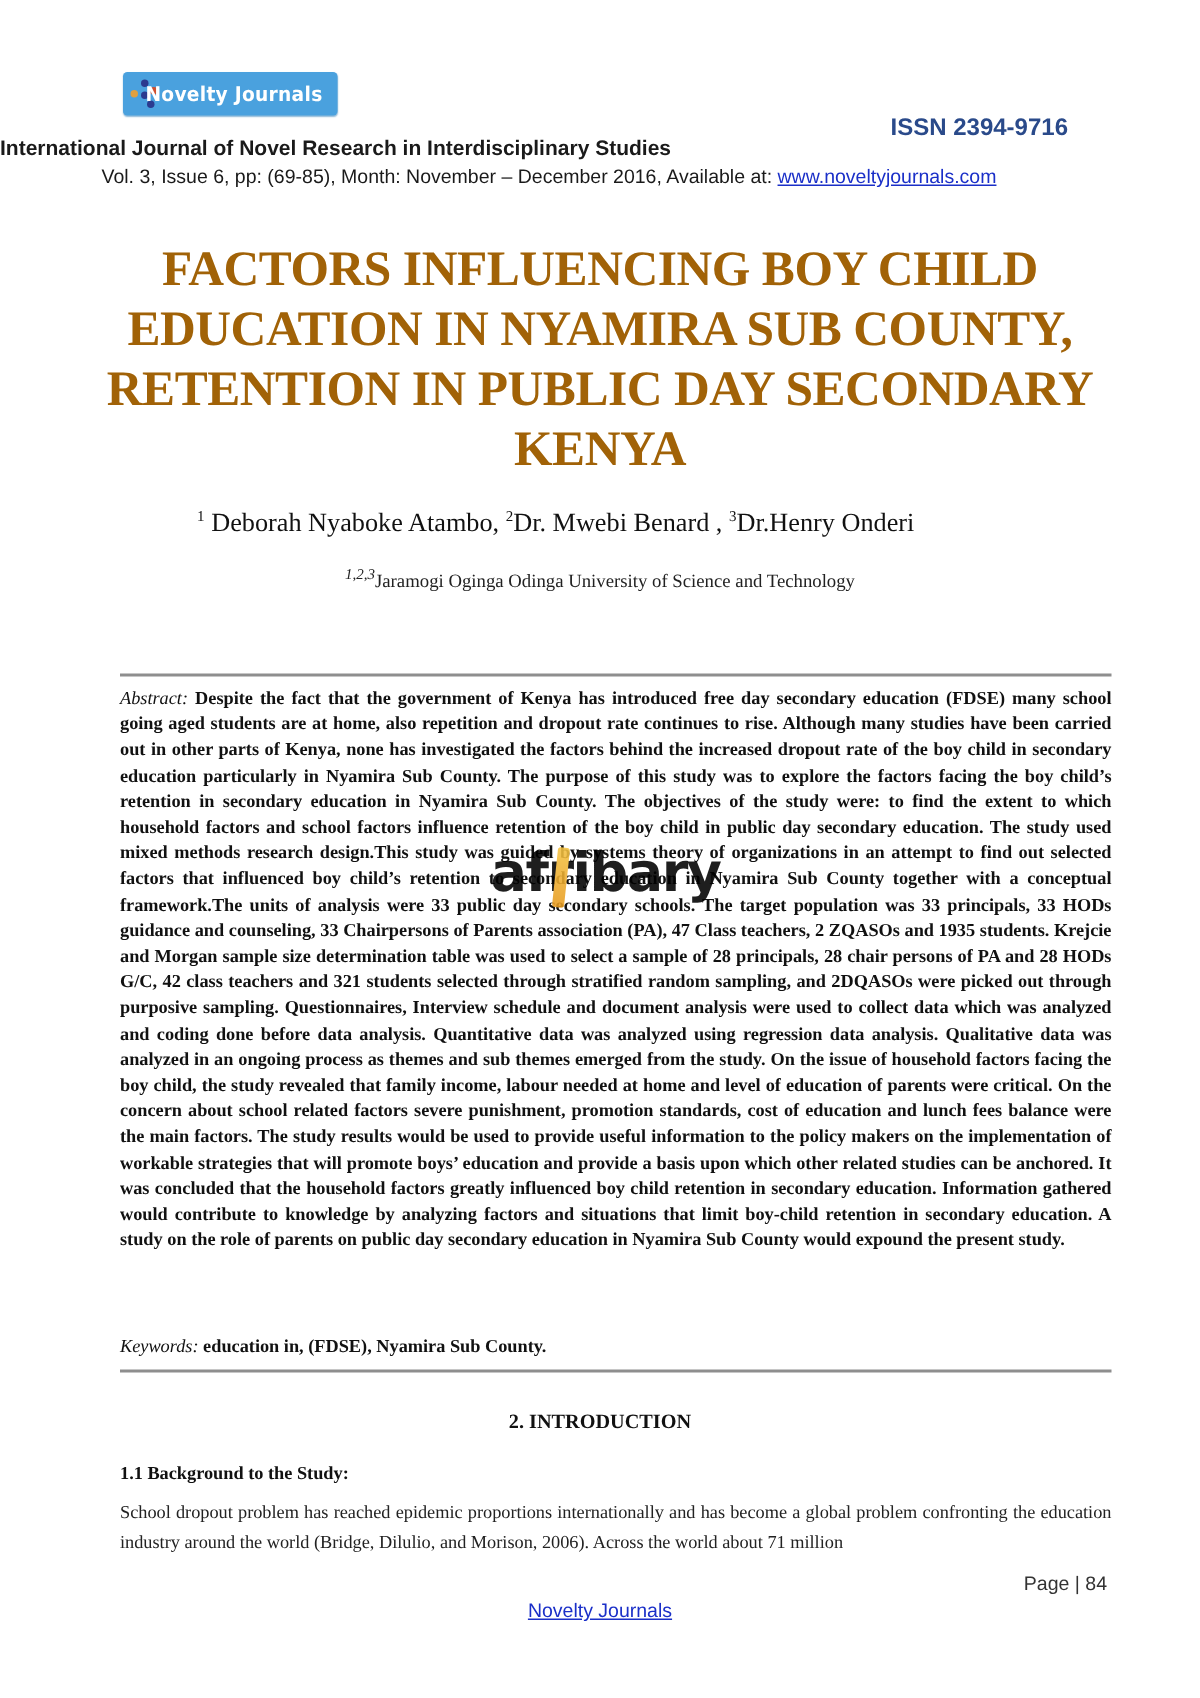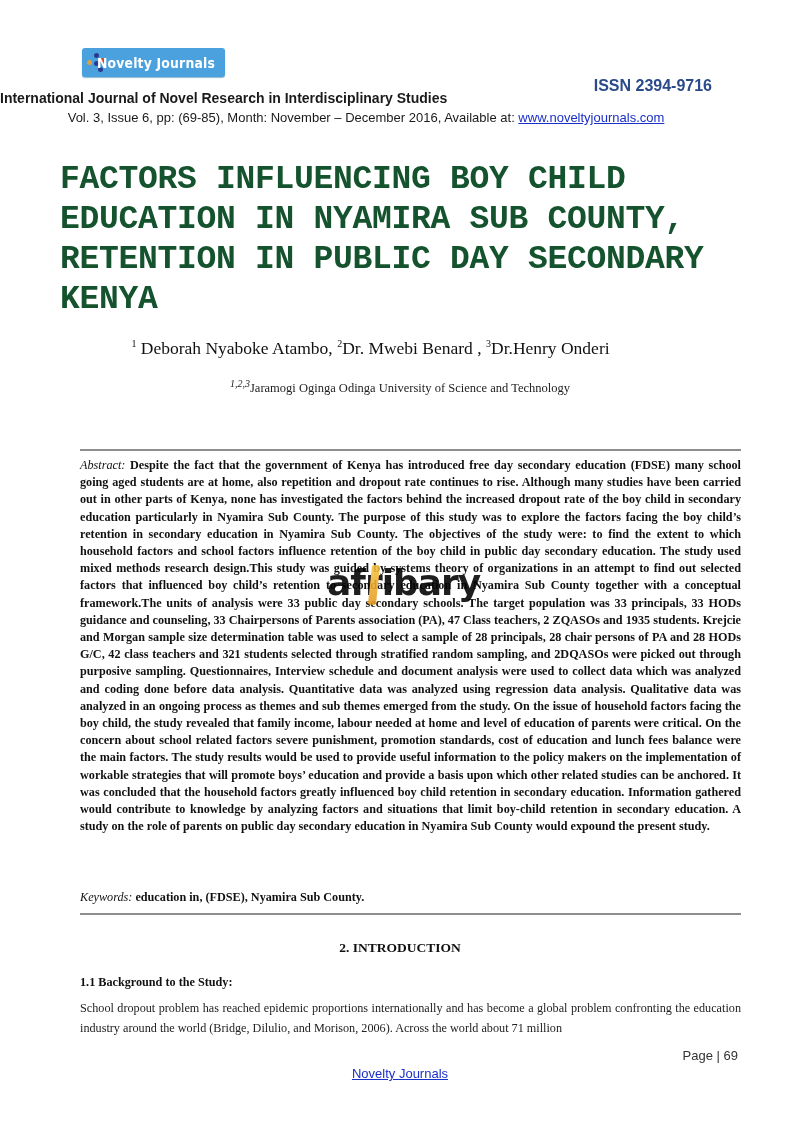--- a/index.html
+++ b/index.html
@@ -10,21 +10,21 @@
   .logo-dots { position: relative; width: 22px; height: 22px; margin-left: 4px; }
   .logo-dots span { position: absolute; width: 5px; height: 5px; border-radius: 50%; }
   .logo-text { font-family: "DejaVu Sans", sans-serif; font-size: 13.5px; color: #fff; font-weight: bold; letter-spacing: 0.2px; margin-left: 2px; transform: scaleX(0.92); transform-origin: left center; white-space: nowrap; }
 
   .issn { position: absolute; right: 88px; top: 65px; font-family: Liberation Sans, sans-serif; font-size: 16px; font-weight: bold; color: #2a4a8a; margin-top: 12px; }
 
   .journal-title { position: absolute; left: 0; width: 800px; top: 90px; text-align: left; font-family: "Liberation Sans", sans-serif; font-size: 14px; font-weight: bold; color: #1a1a1a; }
   .journal-sub { position: absolute; left: 0; width: 732px; top: 110px; text-align: center; font-family: "Liberation Sans", sans-serif; font-size: 13px; color: #1a1a1a; }
   .journal-sub a { color: #1a2fc8; text-decoration: underline; }
 
-  .paper-title { position: absolute; left: 60px; width: 680px; top: 160px; font-family: Liberation Mono, monospace; font-weight: bold; font-size: 33px; line-height: 40px; color: #14532d; letter-spacing: -0.3px; }
+  .paper-title { position: absolute; left: 60px; width: 680px; top: 160px; text-align: center; font-family: Liberation Serif, serif; font-weight: bold; font-size: 33px; line-height: 40px; color: #a16207; letter-spacing: -0.3px; }
 
   .authors { position: absolute; left: 0; width: 741px; top: 338px; text-align: center; font-family: "Liberation Serif", serif; font-size: 17.5px; color: #111; }
   .authors sup { font-size: 10px; vertical-align: 7px; }
   .affil { position: absolute; left: 0; width: 800px; top: 378px; text-align: center; font-family: "Liberation Serif", serif; font-size: 12.5px; color: #222; }
   .affil sup { font-size: 10px; vertical-align: 5px; font-style: italic; }
 
   .rule { position: absolute; left: 80px; width: 661px; height: 2px; background: #8e8e8e; }
 
   .abstract { position: absolute; left: 80px; width: 661px; top: 457px; font-family: "Liberation Serif", serif; font-size: 12.2px; line-height: 17.2px; font-weight: bold; text-align: justify; color: #111; }
   .abstract .lbl { font-style: italic; font-weight: normal; }
@@ -82,20 +82,20 @@
   <div class="abstract"><span class="lbl">Abstract:</span><span> Despite the fact that the government of Kenya has introduced free day secondary education (FDSE) many school going aged students are at home, also repetition and dropout rate continues to rise. Although many studies have been carried out in other parts of Kenya, none has investigated the factors behind the increased dropout rate of the boy child in secondary education particularly in Nyamira Sub County. The purpose of this study was to explore the factors facing the boy child’s retention in secondary education in Nyamira Sub County. The objectives of the study were: to find the extent to which household factors and school factors influence retention of the boy child in public day secondary education. The study used mixed methods research design.This study was guided by systems theory of organizations in an attempt to find out selected factors that influenced boy child’s retention to secondary education in Nyamira Sub County together with a conceptual framework.The units of analysis were 33 public day secondary schools. The target population was 33 principals, 33 HODs guidance and counseling, 33 Chairpersons of Parents association (PA), 47 Class teachers, 2 ZQASOs and 1935 students. Krejcie and Morgan sample size determination table was used to select a sample of 28 principals, 28 chair persons of PA and 28 HODs G/C, 42 class teachers and 321 students selected through stratified random sampling, and 2DQASOs were picked out through purposive sampling. Questionnaires, Interview schedule and document analysis were used to collect data which was analyzed and coding done before data analysis. Quantitative data was analyzed using regression data analysis. Qualitative data was analyzed in an ongoing process as themes and sub themes emerged from the study. On the issue of household factors facing the boy child, the study revealed that family income, labour needed at home and level of education of parents were critical. On the concern about school related factors severe punishment, promotion standards, cost of education and lunch fees balance were the main factors. The study results would be used to provide useful information to the policy makers on the implementation of workable strategies that will promote boys’ education and provide a basis upon which other related studies can be anchored. It was concluded that the household factors greatly influenced boy child retention in secondary education. Information gathered would contribute to knowledge by analyzing factors and situations that limit boy-child retention in secondary education. A study on the role of parents on public day secondary education in Nyamira Sub County would expound the present study.</span></div>
 
   <div class="keywords"><span class="lbl">Keywords:</span><span> education in, (FDSE), Nyamira Sub County.</span></div>
 
   <div class="rule" style="top:913px;"></div>
 
   <div class="intro-head">2.   INTRODUCTION</div>
   <div class="sub-head">1.1 Background to the Study:</div>
   <div class="body-text">School dropout problem has reached epidemic proportions internationally and has become a global problem confronting the education industry around the world (Bridge, Dilulio, and Morison, 2006). Across the world about 71 million</div>
 
-  <div class="page-num">Page | 69</div>
+  <div class="page-num">Page | 84</div>
   <div class="footer-link"><a>Novelty Journals</a></div>
 
   <div class="watermark">
     <span>afribary</span>
     <div class="pencil"></div>
   </div>
 </div>
 
 </body></html>

